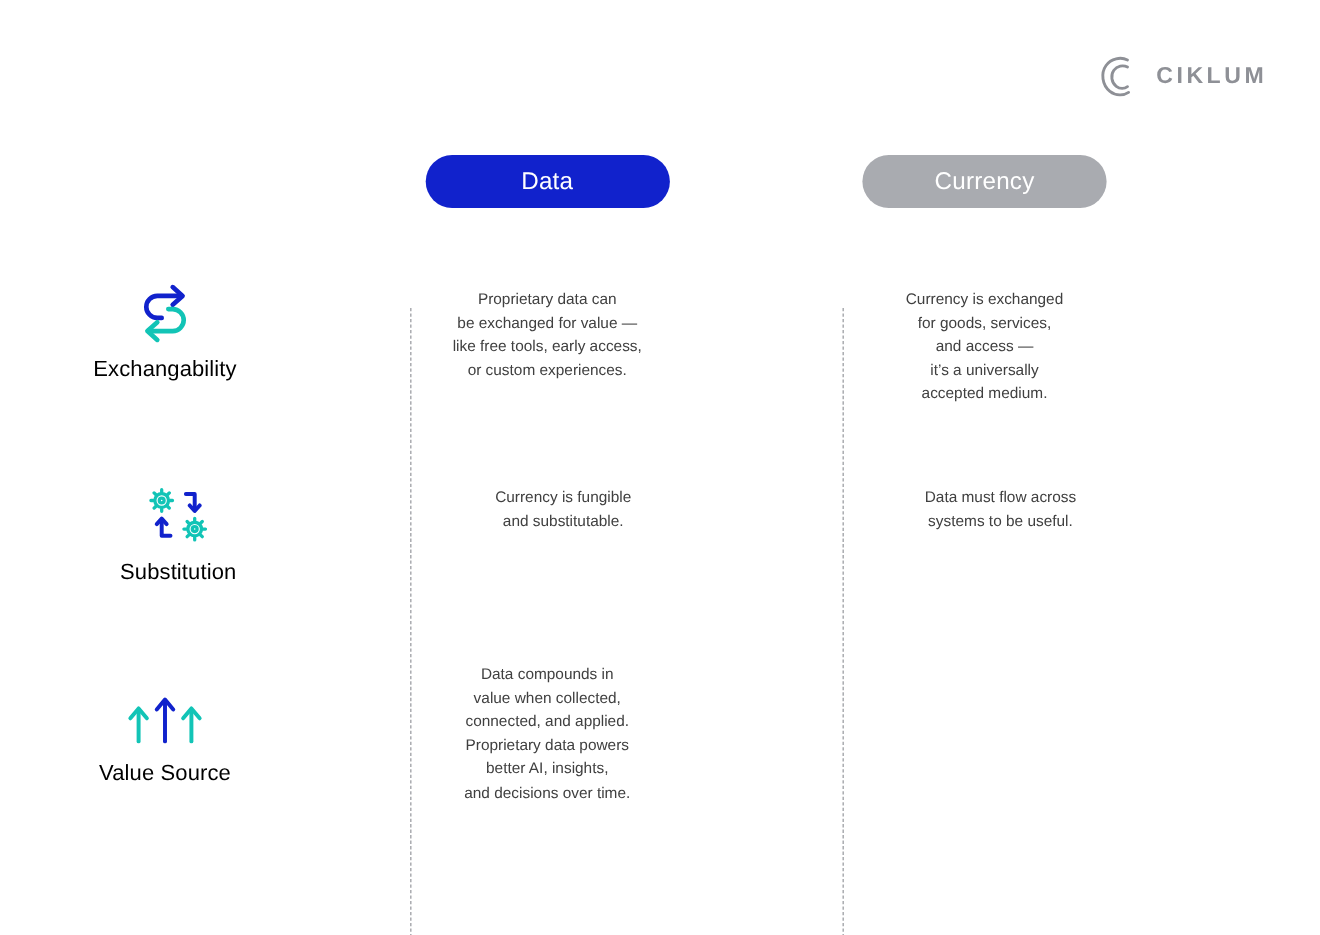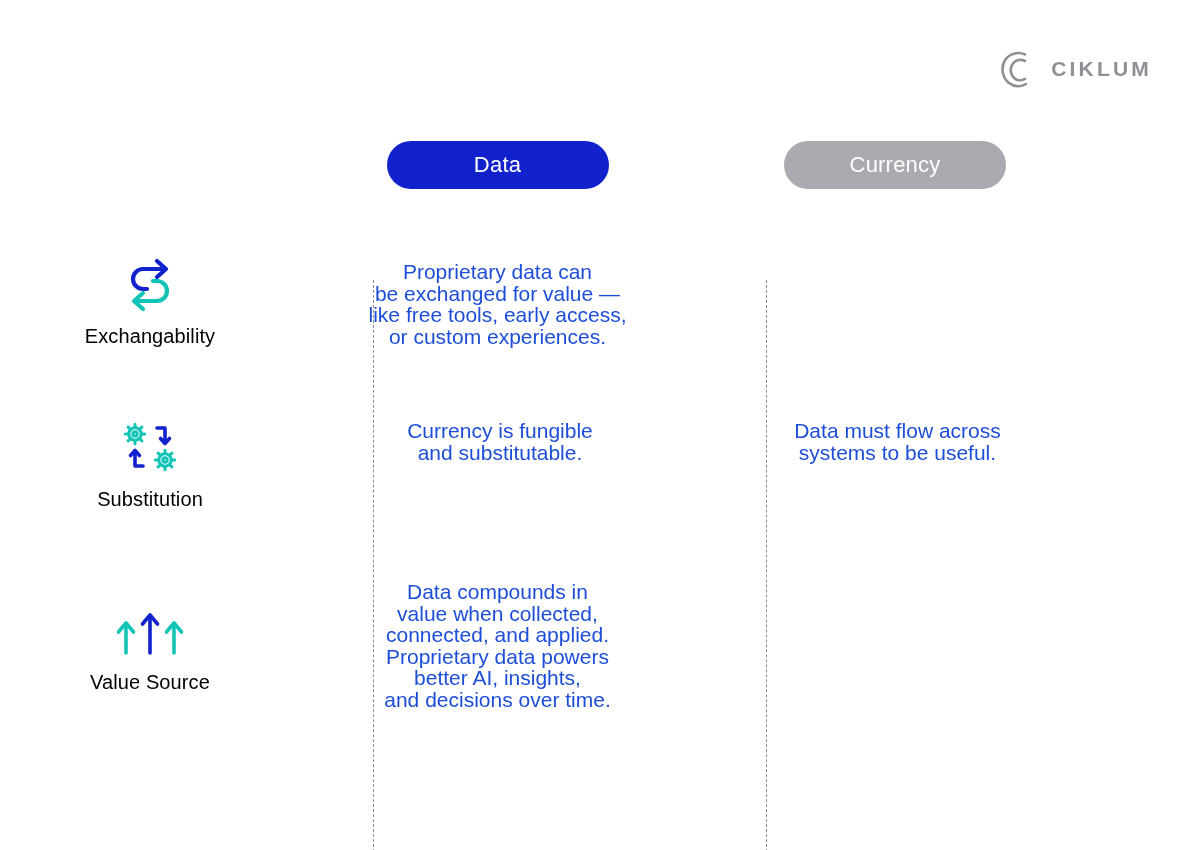--- a/index.html
+++ b/index.html
@@ -119,32 +119,32 @@
     font-weight: normal;
     color: #000000;
     text-align: center;
     letter-spacing: .1px;
   }
 
   .cell-text {
     width: 395px;
     flex: 0 0 395px;
     text-align: center;
-    font-size: 21px;
+    font-size: 14px;
     line-height: 21.6px;
-    color: #1d4ed8;
+    color: #404040;
     white-space: pre-line;
   }
   .cell-text.currency { width: 400px; flex: 0 0 400px; }
 
   .row-exchangability .cell-text { padding-top: 6px; }
   .row-substitution .cell-text { padding-top: 10px; }
   .row-value .cell-text { padding-top: 2px; }
 
-  .row-substitution .cell-label { padding-top: 8px; }
+  .row-substitution .cell-label { padding-top: 8px; padding-left: 12px; }
   .row-value .cell-label { padding-top: 22px; }
 </style>
 </head>
 <body>
 
 <div class="brand">
   <span class="brand-mark">
     <svg width="42" height="42" viewBox="0 0 42 42" xmlns="http://www.w3.org/2000/svg">
       <path d="M30 6.5 C24 3.5 15 5 10.5 11.5 C5.5 18.5 7 29.5 14 35 C19.5 39.3 26.5 39 31 36" fill="none" stroke="#8e9096" stroke-width="2.6" stroke-linecap="round"></path>
       <path d="M30 13 C26 10.8 20.5 11.8 17.6 15.9 C14.4 20.4 15.4 27.2 19.8 30.5 C23 32.9 27.3 32.7 30 30.8" fill="none" stroke="#8e9096" stroke-width="2.6" stroke-linecap="round"></path>
@@ -177,20 +177,25 @@
           <path d="M16 44 H38 a10 10 0 0 0 0-20 h-4" fill="none" stroke="#12c4b6" stroke-width="4.2" stroke-linecap="round" stroke-linejoin="round"></path>
           <path d="M24 36 L15 44 L24 52" fill="none" stroke="#12c4b6" stroke-width="4.2" stroke-linecap="round" stroke-linejoin="round"></path>
         </svg>
       </div>
       <div class="label-text">Exchangability</div>
     </div>
     <div class="cell-text">Proprietary data can
 be exchanged for value —
 like free tools, early access,
 or custom experiences.</div>
+    <div class="cell-text currency">Currency is exchanged
+for goods, services,
+and access —
+it’s a universally
+accepted medium.</div>
   </div>
 
   <div class="row row-substitution">
     <div class="cell-label">
       <div class="icon-box">
         <svg width="62" height="58" viewBox="0 0 62 58" xmlns="http://www.w3.org/2000/svg">
           <g stroke="#12c4b6" stroke-width="3" fill="none" stroke-linecap="round">
             <circle cx="16" cy="14" r="6.2"></circle>
             <circle cx="16" cy="14" r="2.2"></circle>
             <path d="M16 4.2 v2.4 M16 21.4 v2.4 M6.2 14 h2.4 M23.4 14 h2.4 M9.1 7.1 l1.7 1.7 M21.2 19.2 l1.7 1.7 M22.9 7.1 l-1.7 1.7 M10.8 19.2 l-1.7 1.7"></path>

